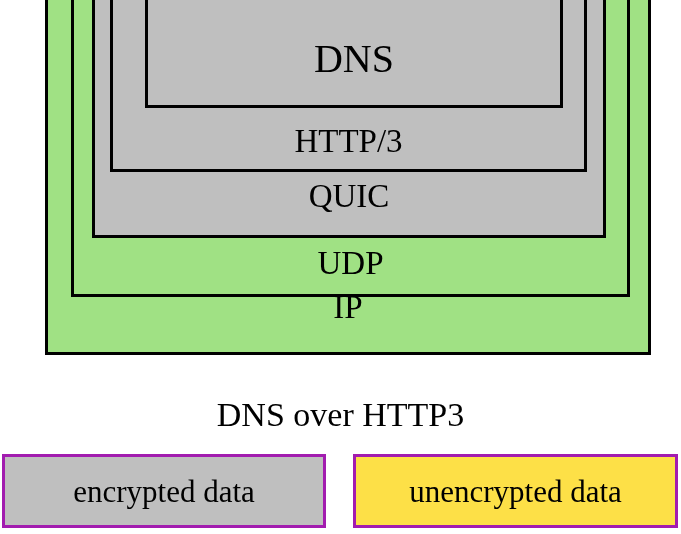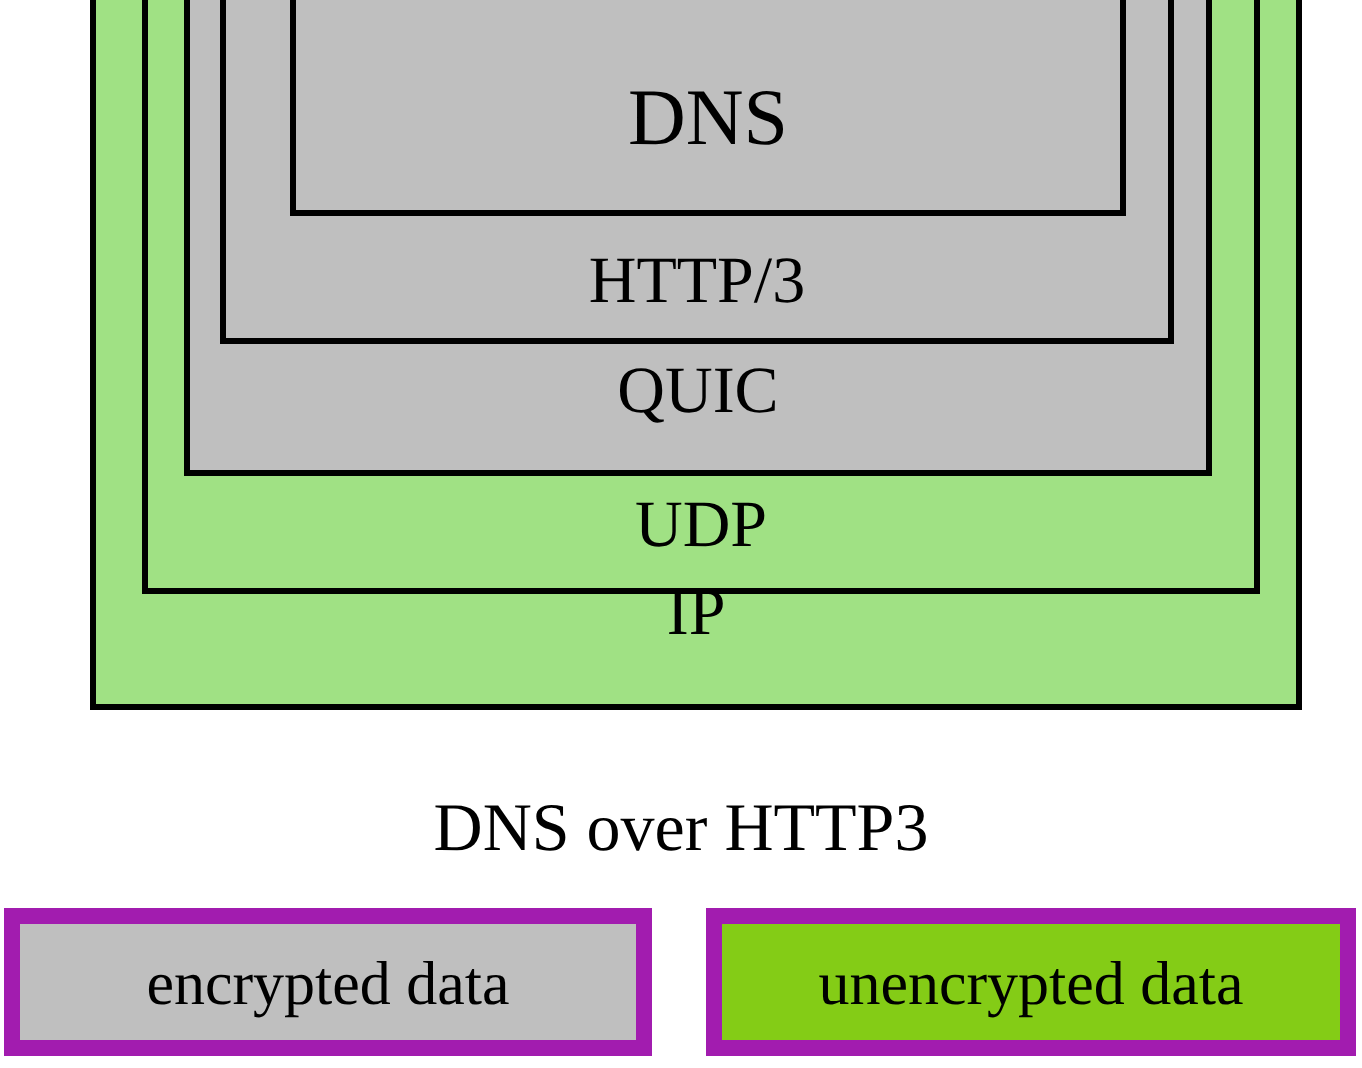--- a/index.html
+++ b/index.html
@@ -71,33 +71,33 @@
   #legend {
     position: absolute;
     left: 0;
     top: 454px;
     width: 681px;
     height: 76px;
   }
   .legend-item {
     position: absolute;
     box-sizing: border-box;
-    border: 8px solid #a21caf;
+    border: 3px solid #a21caf;
     height: 74px;
     display: flex;
     align-items: center;
     justify-content: center;
   }
   .legend-item > .legend-label {
     font-size: 31px;
     line-height: 1;
     white-space: nowrap;
   }
   .legend-encrypted   { left: 2px;   width: 324px; background: #bfbfbf; }
-  .legend-unencrypted { left: 353px; width: 325px; background: #84cc16; }
+  .legend-unencrypted { left: 353px; width: 325px; background: #fde047; }
 </style>
 </head>
 <body>
 
 <div id="stack">
 
   <div class="layer layer-ip">
     <span class="layer-label">IP</span>
   </div>
 

